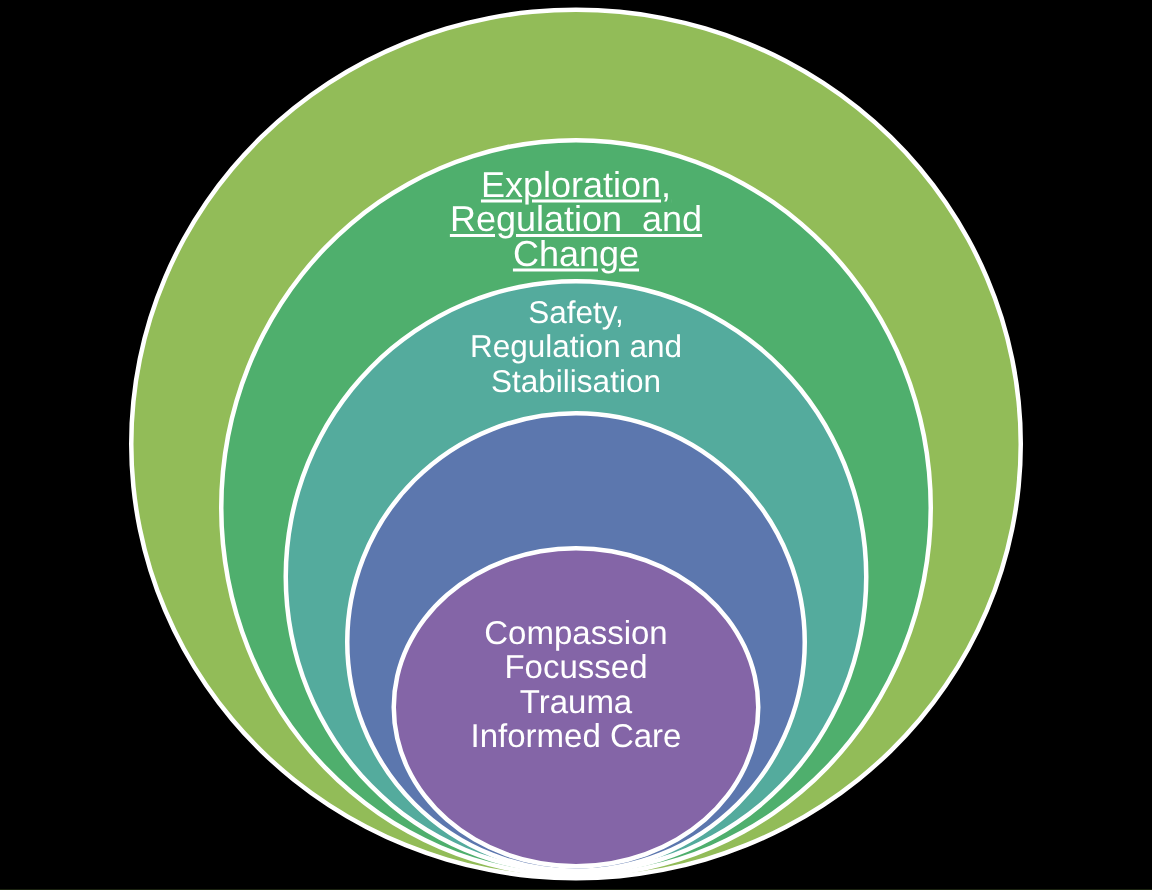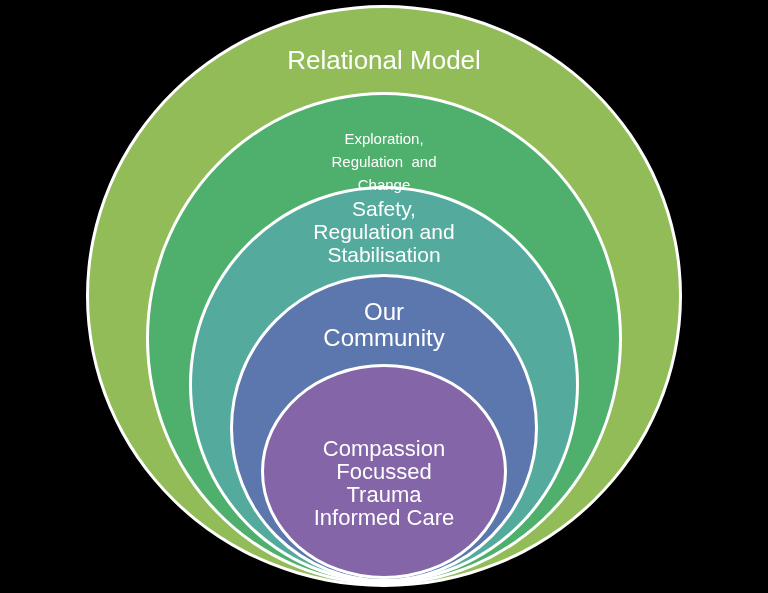--- a/index.html
+++ b/index.html
@@ -30,51 +30,48 @@
   .ring-label {
     position: absolute;
     left: 234px;
     width: 300px;
     color: #ffffff;
     text-align: center;
     white-space: pre-wrap;
     line-height: 1.15;
   }
   .label-1 { top: 46px;  font-size: 26px; line-height: 28px; }
-  .label-2 { top: 127px; font-size: 15px; line-height: 23px; }
+  .label-2 { top: 112px; font-size: 24px; line-height: 23px; text-decoration: underline; }
   .label-3 { top: 197px; font-size: 21px; line-height: 23px; }
   .label-4 { top: 299px; font-size: 24px; line-height: 26px; }
-  .label-5 { top: 437px; font-size: 22px; line-height: 23px; text-align: center; }
+  .label-5 { top: 410px; font-size: 22px; line-height: 23px; text-align: center; }
 </style>
 </head>
 <body>
 
 <div class="stage">
 
   <div class="ring ring-1" style="background-color: rgb(146, 188, 88);"></div>
 
   <div class="ring ring-2" style="background-color: rgb(79, 175, 109);"></div>
 
   <div class="ring ring-3" style="background-color: rgb(84, 171, 157);"></div>
 
   <div class="ring ring-4" style="background-color: rgb(92, 119, 174);"></div>
 
   <div class="ring ring-5" style="background-color: rgb(132, 101, 167);"></div>
 
-  <div class="ring-label label-1">Relational Model</div>
 
   <div class="ring-label label-2">Exploration,
 Regulation  and
 Change</div>
 
   <div class="ring-label label-3">Safety,
 Regulation and
 Stabilisation</div>
 
-  <div class="ring-label label-4">Our
-Community</div>
 
   <div class="ring-label label-5">Compassion
 Focussed
 Trauma
 Informed Care</div>
 
 </div>
 
 </body></html>

